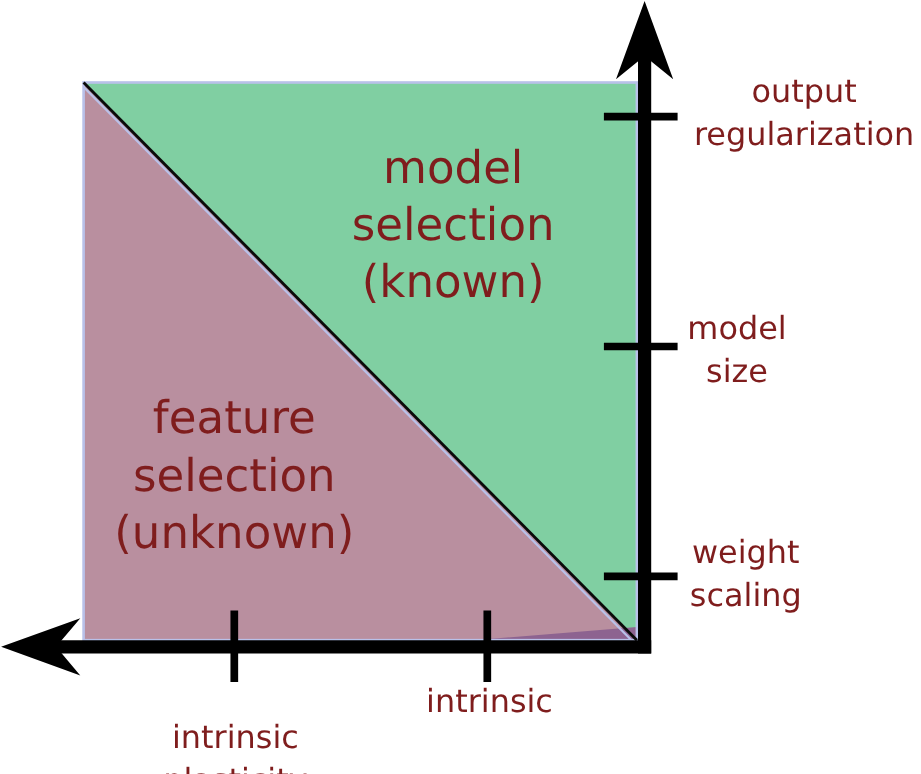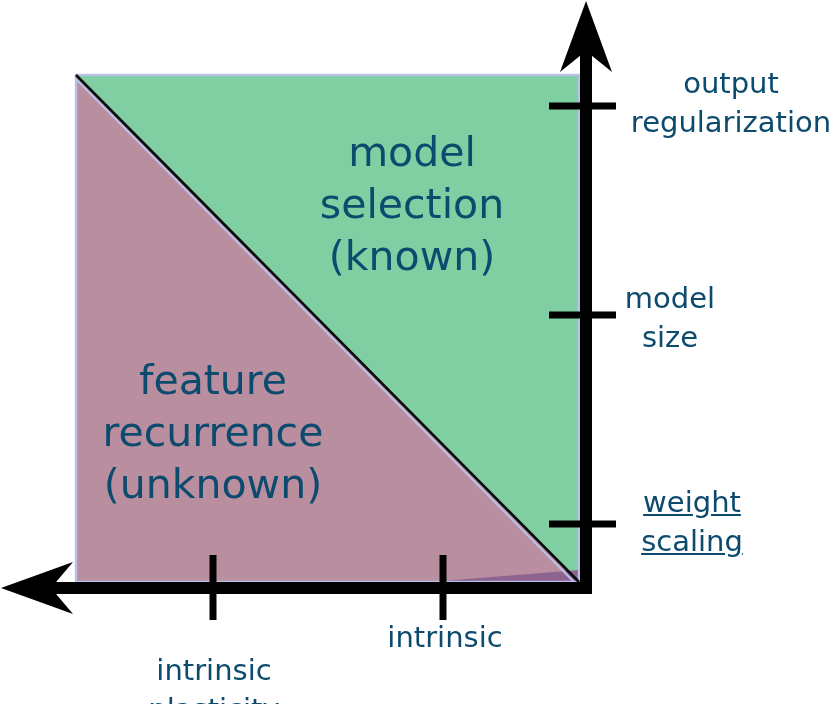--- a/index.html
+++ b/index.html
@@ -17,38 +17,38 @@
   #figure-svg {
     position: absolute;
     left: 0;
     top: 0;
   }
   .label {
     position: absolute;
     transform: translateX(-50%);
     white-space: pre-line;
     text-align: center;
-    color: #0c4a6e;
+    color: #7f1d1d;
     user-select: none;
   }
   .region-label {
     font-size: 41px;
     line-height: 52px;
   }
   .tick-label {
     font-size: 29px;
     line-height: 39px;
   }
   
   .lbl-model-selection   { left: 412px; top: 126px; }
   .lbl-feature-selection { left: 213px; top: 354px; }
   
   .lbl-output-regularization { left: 731px; top: 64px;  }
   .lbl-model-size            { left: 670px; top: 279px; }
-  .lbl-weight-scaling        { left: 692px; top: 483px; text-decoration: underline; }
+  .lbl-weight-scaling        { left: 678px; top: 483px; }
   
   .lbl-intrinsic-plasticity  { left: 214px; top: 627px; margin-top: 24px; }
   .lbl-recurrence            { left: 445px; top: 618px; }
 </style>
 </head>
 <body>
 
 <svg id="figure-svg" width="837" height="704" viewBox="0 0 837 704">
 
   <polygon points="76,75 579,75 579,582" fill="#80cfa2"></polygon>
@@ -77,21 +77,21 @@
 
   <line x1="213" y1="555" x2="213" y2="620" stroke-width="7" stroke="#000000"></line>
   <line x1="443" y1="555" x2="443" y2="620" stroke-width="7" stroke="#000000"></line>
 </svg>
 
 <div class="label region-label lbl-model-selection">model
 selection
 (known)</div>
 
 <div class="label region-label lbl-feature-selection">feature
-recurrence
+selection
 (unknown)</div>
 
 <div class="label tick-label lbl-output-regularization">output
 regularization</div>
 
 <div class="label tick-label lbl-model-size">model
 size</div>
 
 <div class="label tick-label lbl-weight-scaling">weight
 scaling</div>

